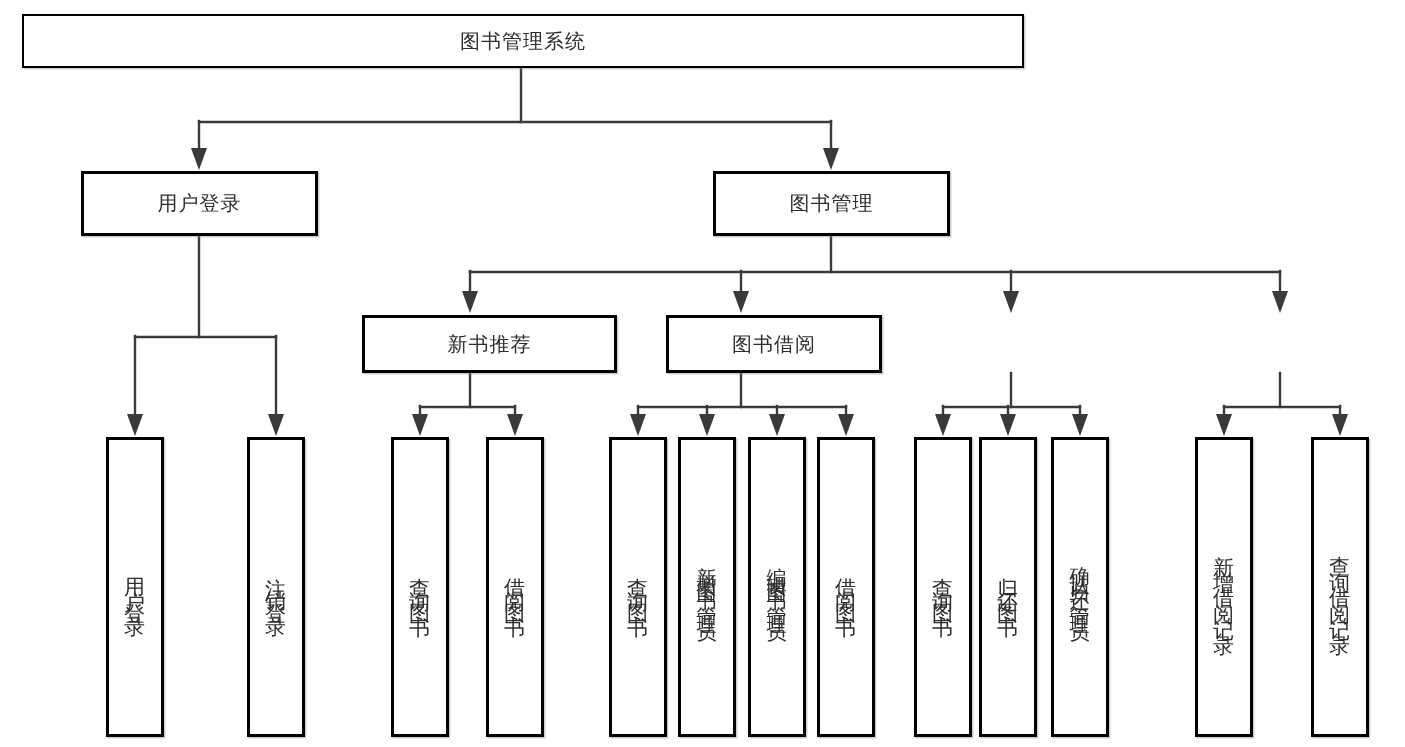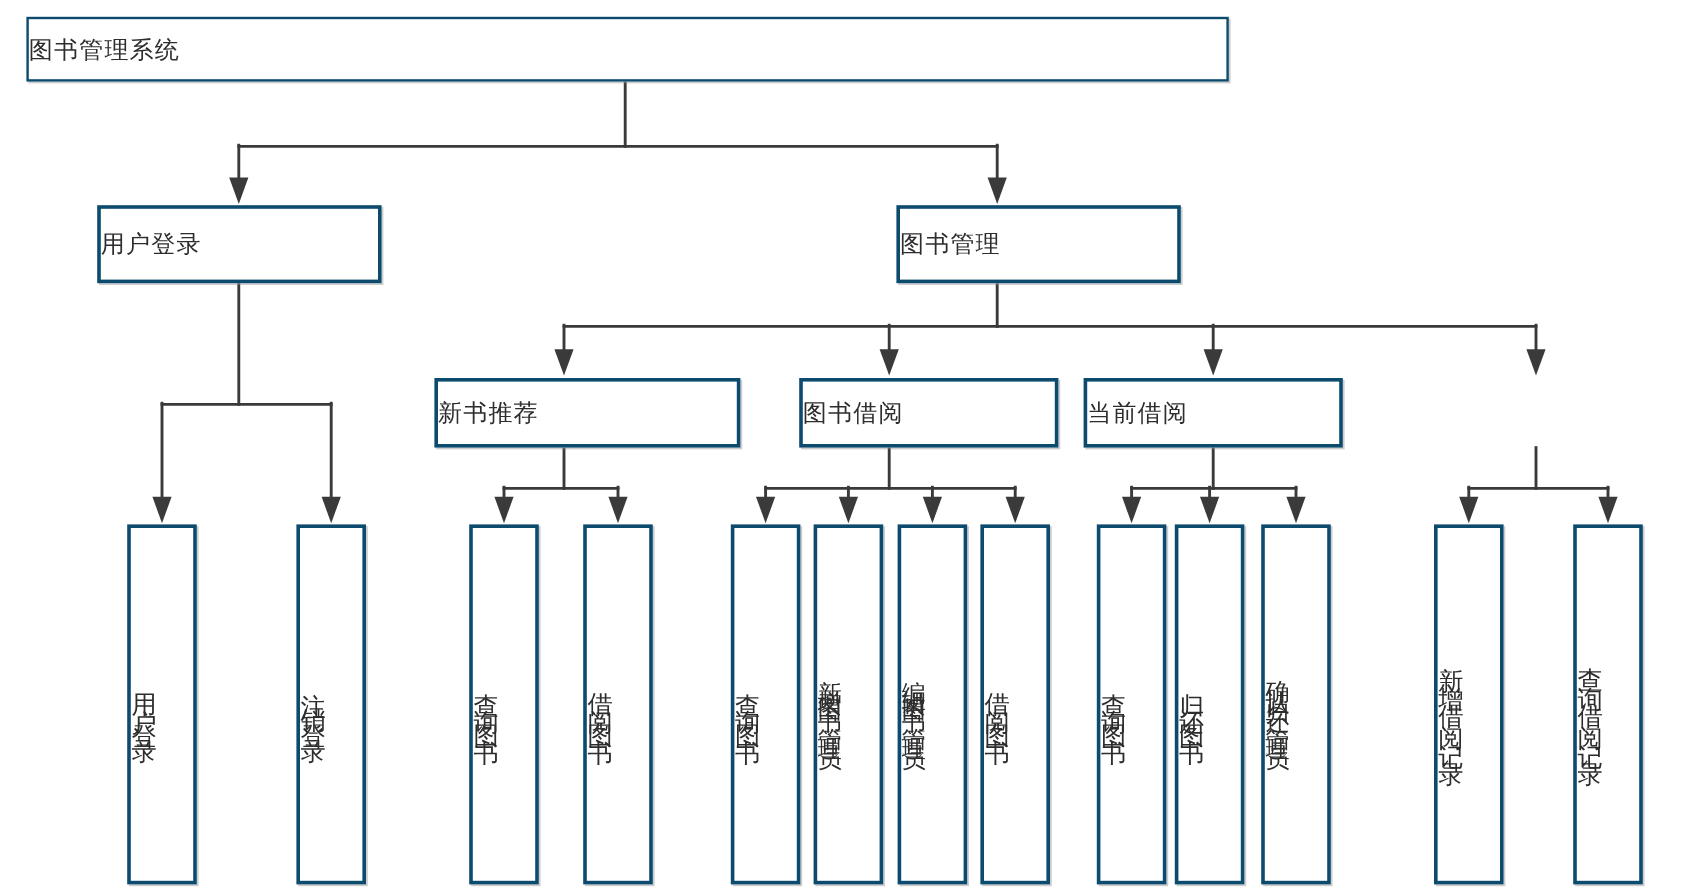--- a/index.html
+++ b/index.html
@@ -23,24 +23,24 @@
     stroke-linecap: square;
   }
   svg.connectors polygon {
     fill: #3a3a3a;
     stroke: none;
   }
   .box {
     position: absolute;
     box-sizing: border-box;
     background: #ffffff;
-    border: 3px solid #0c4a6e;
+    border: 3px solid #000000;
     display: flex;
     align-items: center;
-    justify-content: flex-start;
+    justify-content: center;
     box-shadow: 1.5px 1.5px 0 rgba(145,145,145,0.45);
   }
   .box.root { border-width: 2.5px; }
   .hlabel {
     font-size: 20px;
     letter-spacing: 1px;
     white-space: nowrap;
   }
   .vlabel {
     writing-mode: vertical-rl;
@@ -144,33 +144,30 @@
     </g>
   </svg>
 
   <div class="box root" style="left:22px; top:14px; width:1002px; height:54px;">
     <span class="hlabel">图书管理系统</span>
   </div>
 
   <div class="box" style="left:81px; top:171px; width:237px; height:65px;">
     <span class="hlabel">用户登录</span>
   </div>
-  <div class="box" style="left:713px; top:171px; width:237px; height:65px;margin-left:34px;">
+  <div class="box" style="left:713px; top:171px; width:237px; height:65px;">
     <span class="hlabel">图书管理</span>
   </div>
 
   <div class="box" style="left:362px; top:315px; width:255px; height:58px;">
     <span class="hlabel">新书推荐</span>
   </div>
   <div class="box" style="left:666px; top:315px; width:216px; height:58px;">
     <span class="hlabel">图书借阅</span>
   </div>
-  <div class="box" style="left:903px; top:315px; width:216px; height:58px;">
-    <span class="hlabel">当前借阅</span>
-  </div>
 
   <div class="box" style="left:106px; top:437px; width:58px; height:300px;">
     <span class="vlabel">用户登录</span>
   </div>
   <div class="box" style="left:247px; top:437px; width:58px; height:300px;">
     <span class="vlabel">注销登录</span>
   </div>
 
   <div class="box" style="left:391px; top:437px; width:58px; height:300px;">
     <span class="vlabel">查询图书</span>

